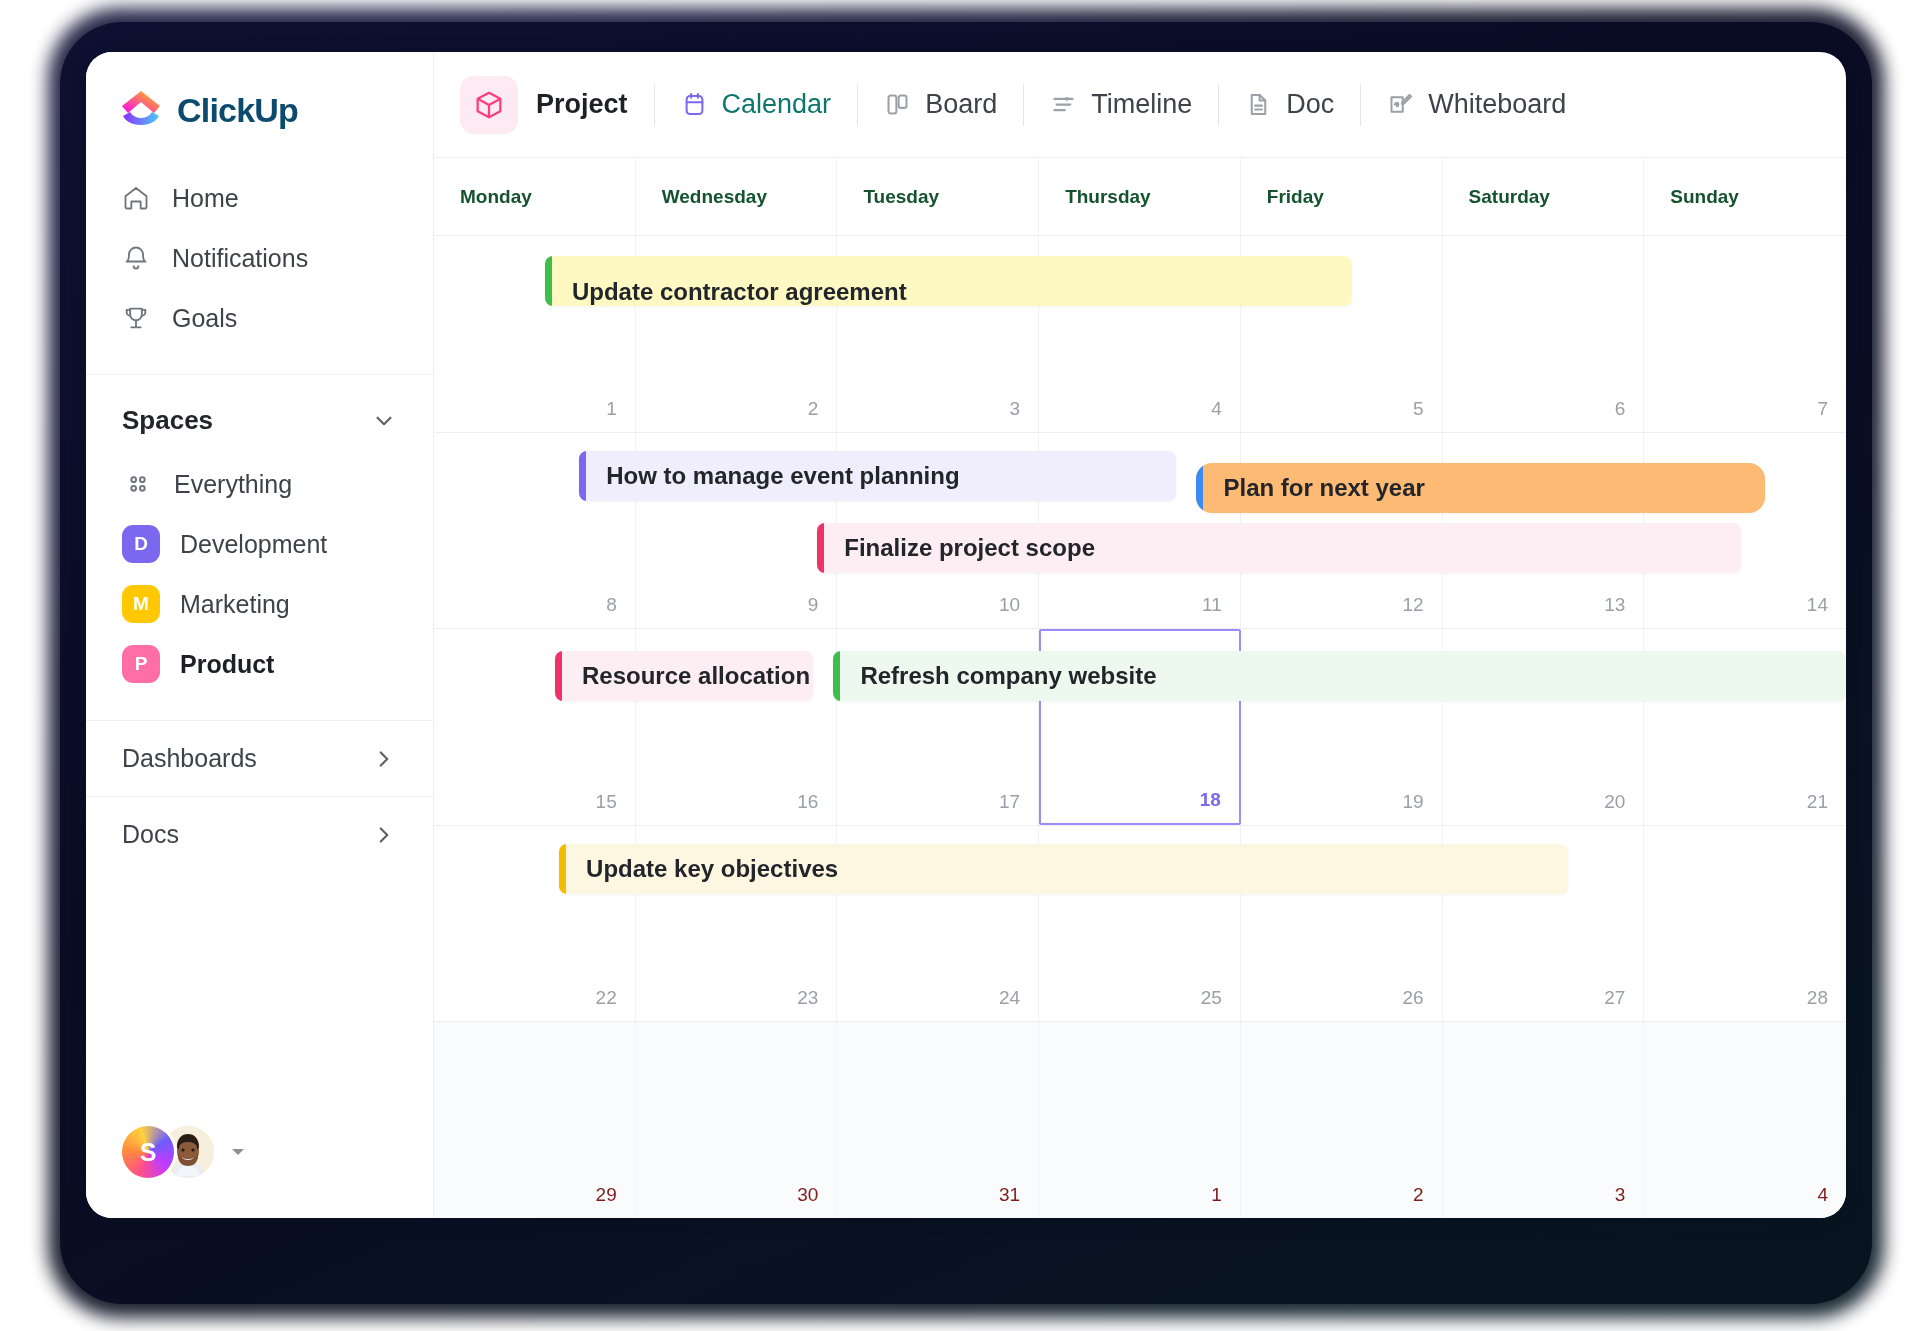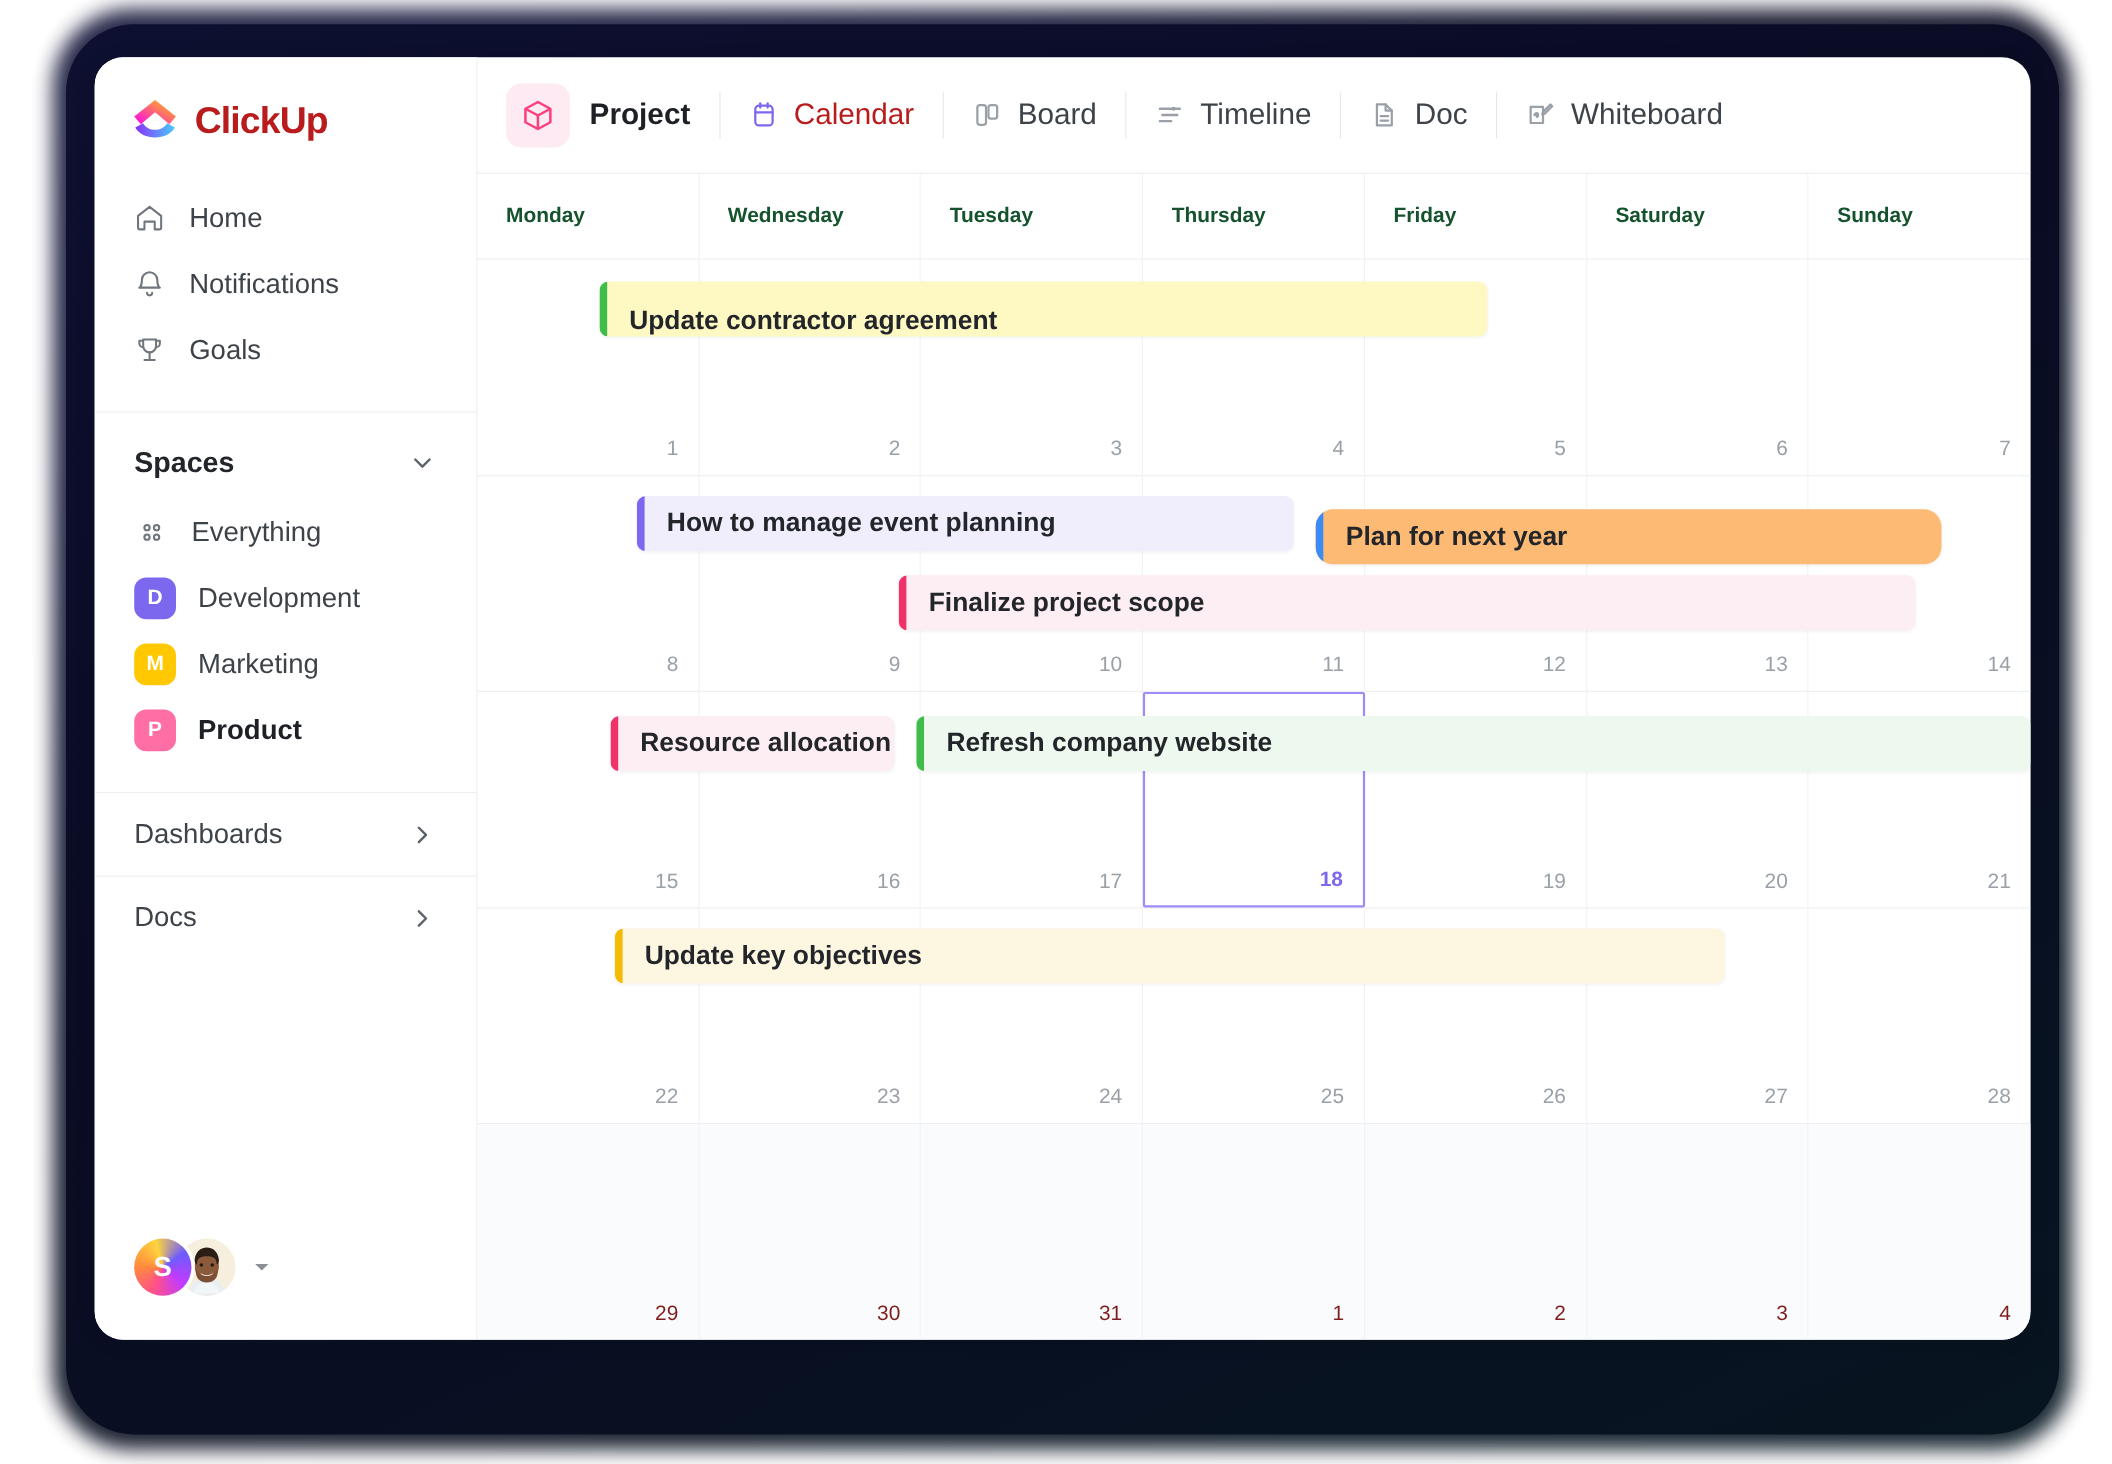--- a/index.html
+++ b/index.html
@@ -75,21 +75,21 @@
     display: flex;
     align-items: center;
     gap: 14px;
     padding: 36px 0 26px 33px;
   }
   .brand-logo { width: 44px; height: 44px; flex: 0 0 44px; }
   .brand-name {
     font-size: 34px;
     font-weight: 700;
     letter-spacing: -0.8px;
-    color: #b91c1c;
+    color: #0c4a6e;
   }
 
   .nav-top { padding: 10px 0 26px 0; }
 
   .nav-item {
     display: flex;
     align-items: center;
     gap: 22px;
     height: 60px;
     padding-left: 36px;
@@ -216,21 +216,21 @@
     padding-left: 0;
     gap: 18px;
   }
   .project-chip {
     width: 58px; height: 58px;
     border-radius: 14px;
     background: #fdeaf2;
     display: flex; align-items: center; justify-content: center;
     color: #fb3f7d;
   }
-  .tab.active { color: #b91c1c; font-weight: 400; }
+  .tab.active { color: #0f766e; font-weight: 400; }
   .tab.active .tab-ico { color: #7b68ee; }
 
   
   .calendar {
     flex: 1 1 auto;
     display: flex;
     flex-direction: column;
     min-height: 0;
     position: relative;
   }

